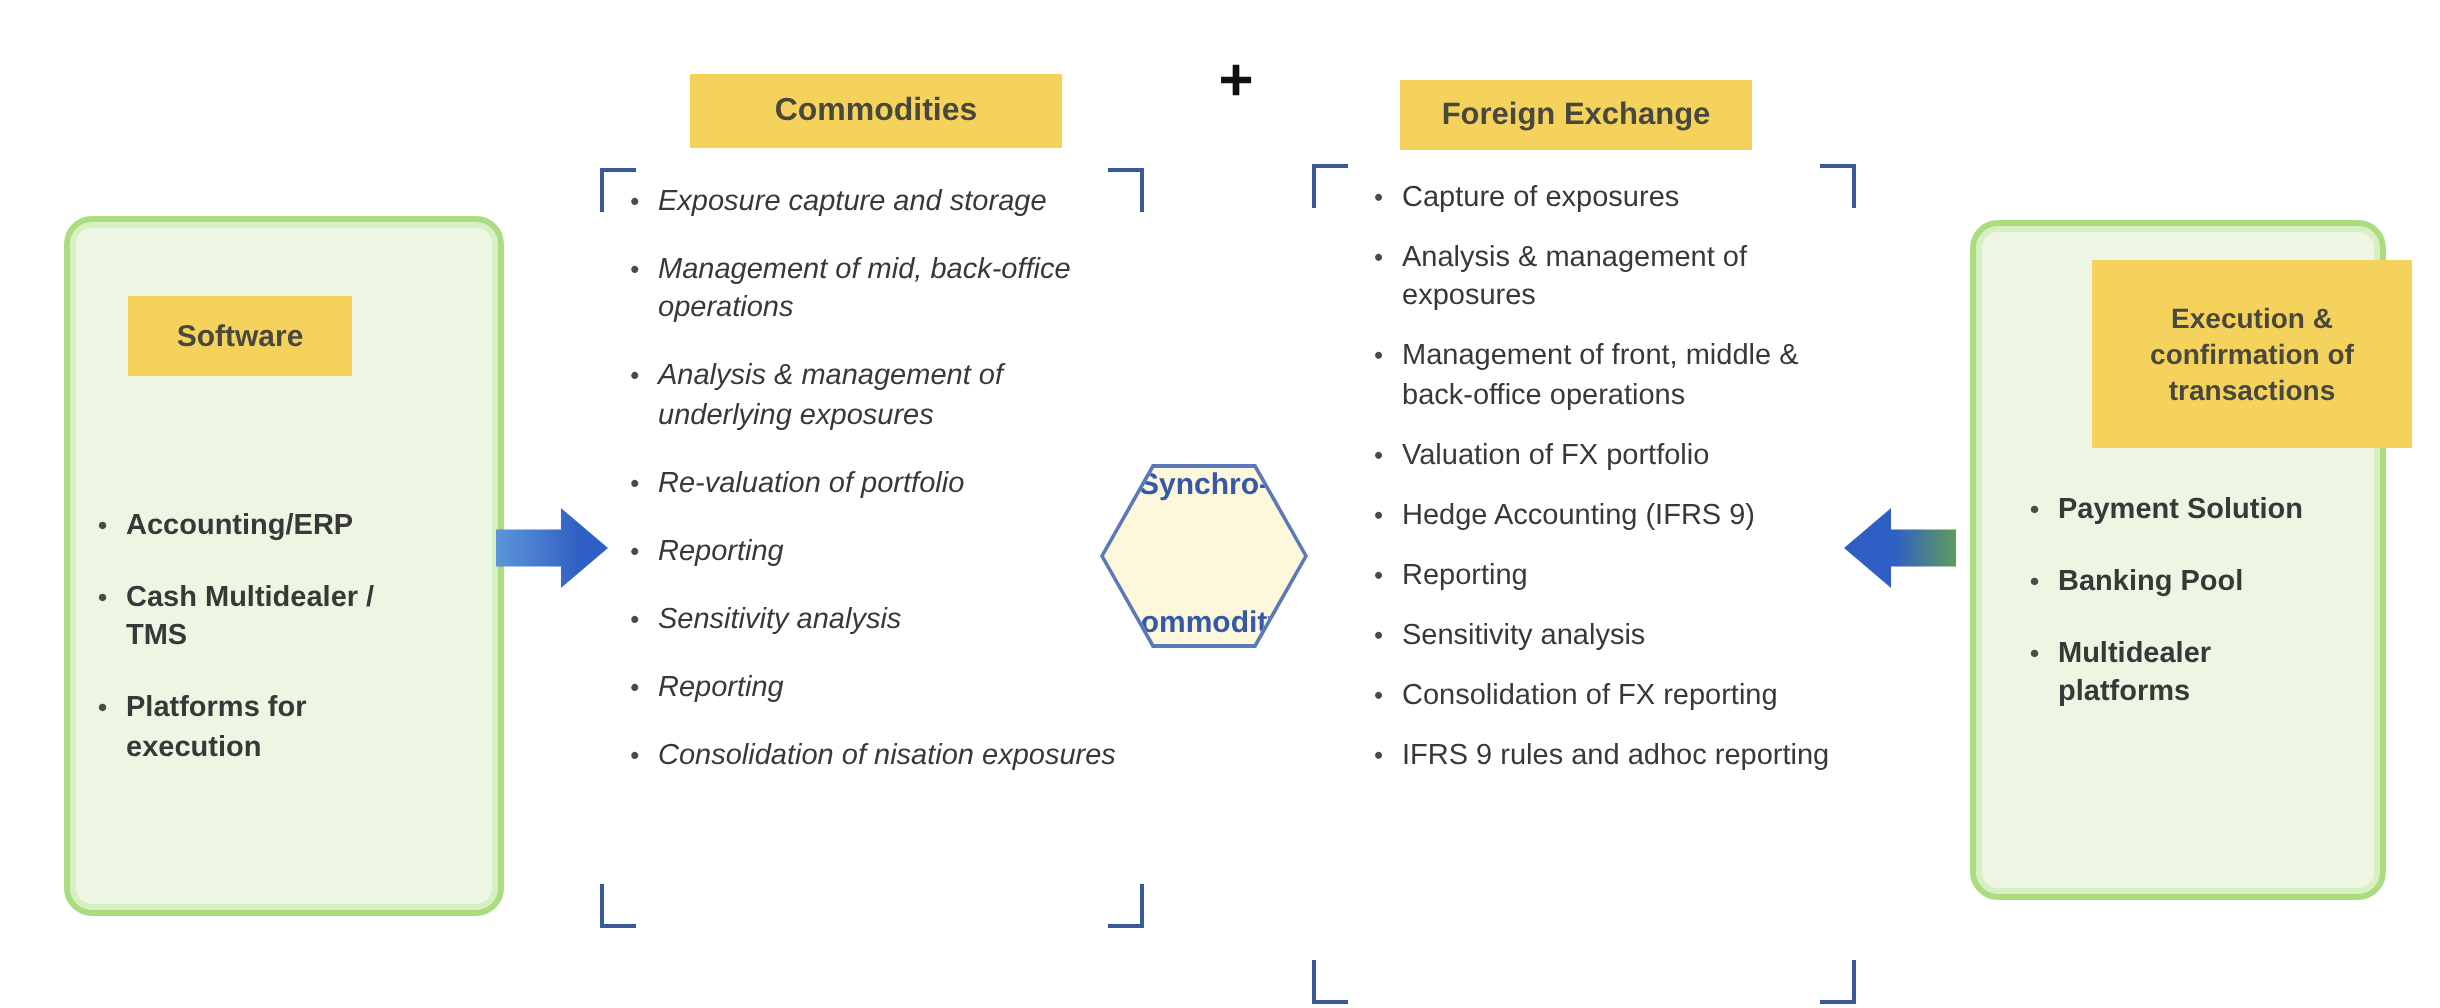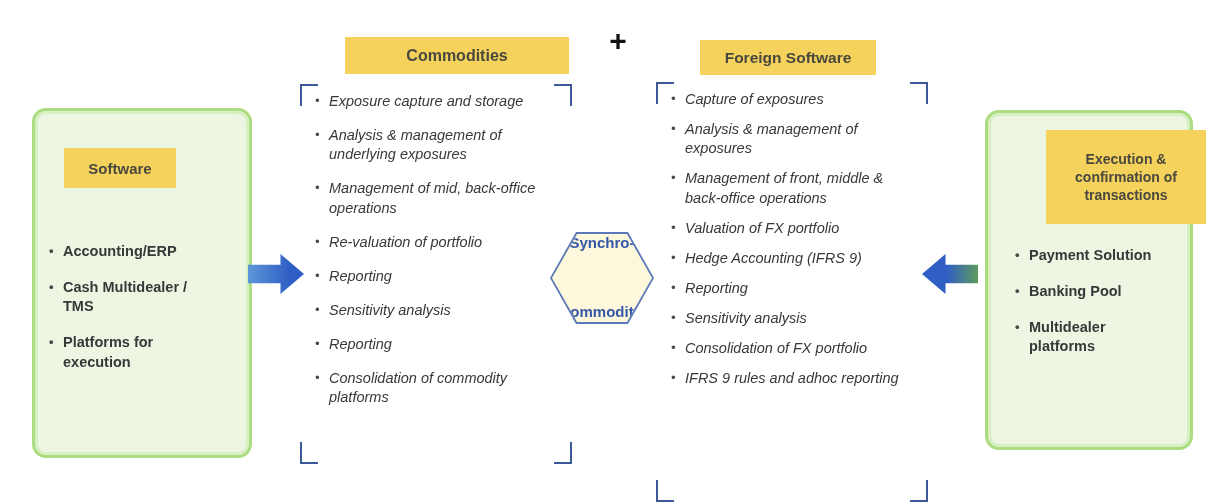--- a/index.html
+++ b/index.html
@@ -22,21 +22,21 @@
 
   
   .yellow {
     position: absolute;
     background: #f5d25c;
     color: #49483e;
     font-weight: bold;
     display: flex; align-items: center; justify-content: center;
     text-align: center;
   }
-  .hdr-commodities { left: 345px; top: 37px; width: 224px; height: 37px; font-size: 16px; }
+  .hdr-commodities { left: 345px; top: 37px; width: 186px; height: 37px; font-size: 16px; }
   .hdr-fx          { left: 700px; top: 40px; width: 176px; height: 35px; font-size: 15.5px; }
   .hdr-software    { left: 64px;  top: 148px; width: 112px; height: 40px; font-size: 15px; }
   .hdr-exec        { left: 1046px; top: 130px; width: 160px; height: 94px; font-size: 14px; line-height: 1.3; padding: 0 4px; box-sizing: border-box; }
 
   .plus {
     position: absolute; left: 596px; top: 24px; width: 44px;
     text-align: center; font-size: 30px; font-weight: bold; color: #111;
   }
 
   
@@ -54,26 +54,26 @@
   ul.items li {
     position: relative; padding-left: 17px;
     font-size: 14.5px; line-height: 1.32; color: #383838;
   }
   ul.items li::before {
     content: "\2022"; position: absolute; left: 3px; top: 0;
     color: #4a4a4a; font-size: 13px;
   }
   .list-commodities { position: absolute; left: 312px; top: 92px; width: 246px; }
   .list-commodities li { margin-bottom: 15px; font-style: italic; }
-  .list-fx { position: absolute; left: 668px; top: 90px; width: 248px; font-style: italic; }
+  .list-fx { position: absolute; left: 684px; top: 90px; width: 248px; }
   .list-fx li { margin-bottom: 11px; }
 
   .list-software { position: absolute; left: 46px; top: 242px; width: 148px; }
   .list-software li, .list-exec li { font-weight: bold; font-size: 15px; color: #454545; margin-bottom: 17px; line-height: 1.3; }
-  .list-software li { width: 138px; }
+  .list-software li { width: 138px; margin-top: 12px; }
   .list-exec { position: absolute; left: 1012px; top: 246px; width: 150px; }
   .list-exec li { width: 130px; }
 
   
   .arrow { position: absolute; width: 56px; height: 40px; }
   .arrow-right {
     left: 248px; top: 254px;
     background: linear-gradient(90deg, #5d96d8 0%, #2f5fc4 75%);
     clip-path: polygon(0 27%, 58% 27%, 58% 0, 100% 50%, 58% 100%, 58% 73%, 0 73%);
   }
@@ -117,47 +117,47 @@
 
   <div class="yellow hdr-commodities">Commodities</div>
   <div class="frame frame-commodities">
     <i class="tl"></i>
     <i class="tr"></i>
     <i class="bl"></i>
     <i class="br"></i>
   </div>
   <ul class="items list-commodities">
     <li>Exposure capture and storage</li>
+    <li>Management of mid, back-office operations</li>
     <li>Analysis &amp; management of underlying exposures</li>
-    <li>Management of mid, back-office operations</li>
     <li>Re-valuation of portfolio</li>
     <li>Reporting</li>
     <li>Sensitivity analysis</li>
     <li>Reporting</li>
-    <li>Consolidation of commodity platforms</li>
+    <li>Consolidation of nisation exposures</li>
   </ul>
 
   <div class="plus">+</div>
 
-  <div class="yellow hdr-fx">Foreign Software</div>
+  <div class="yellow hdr-fx">Foreign Exchange</div>
   <div class="frame frame-fx">
     <i class="tl"></i>
     <i class="tr"></i>
     <i class="bl"></i>
     <i class="br"></i>
   </div>
   <ul class="items list-fx">
     <li>Capture of exposures</li>
     <li>Analysis &amp; management of exposures</li>
     <li>Management of front, middle &amp; back-office operations</li>
     <li>Valuation of FX portfolio</li>
     <li>Hedge Accounting (IFRS 9)</li>
     <li>Reporting</li>
     <li>Sensitivity analysis</li>
-    <li>Consolidation of FX portfolio</li>
+    <li>Consolidation of FX reporting</li>
     <li>IFRS 9 rules and adhoc reporting</li>
   </ul>
 
   <div class="hex-outer">
     <div class="hex-inner">
       <span>Synchro-</span>
       <span>commodity</span>
     </div>
   </div>
 

